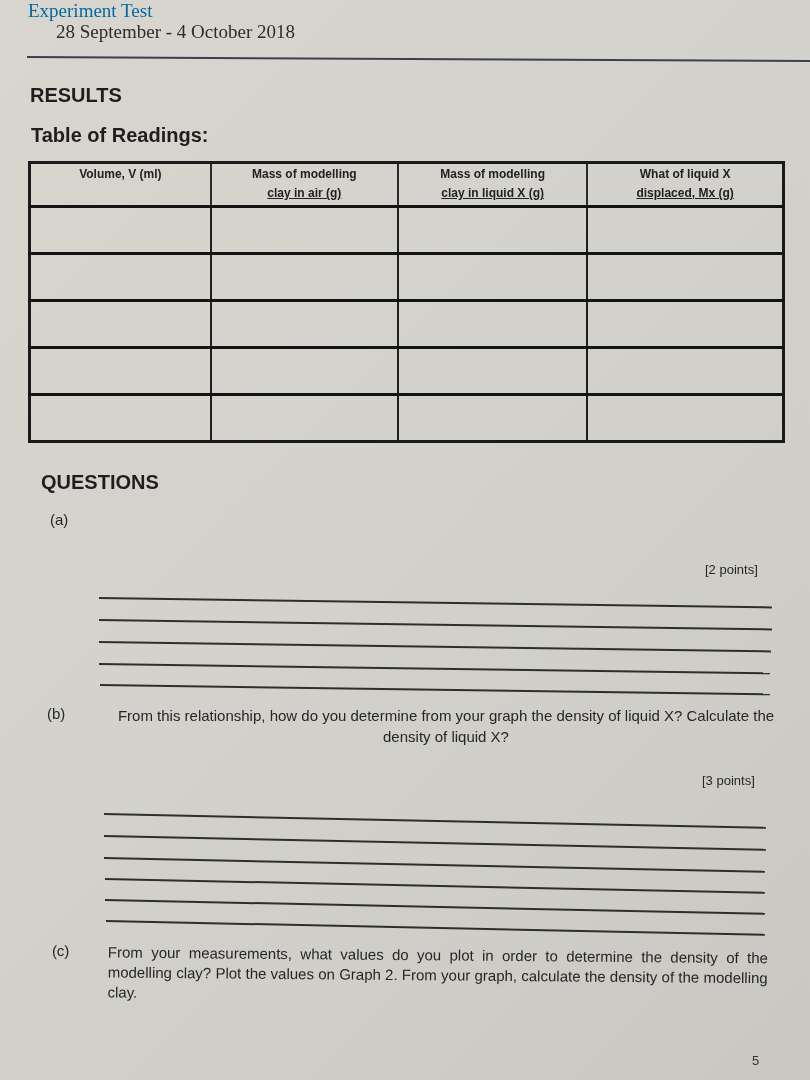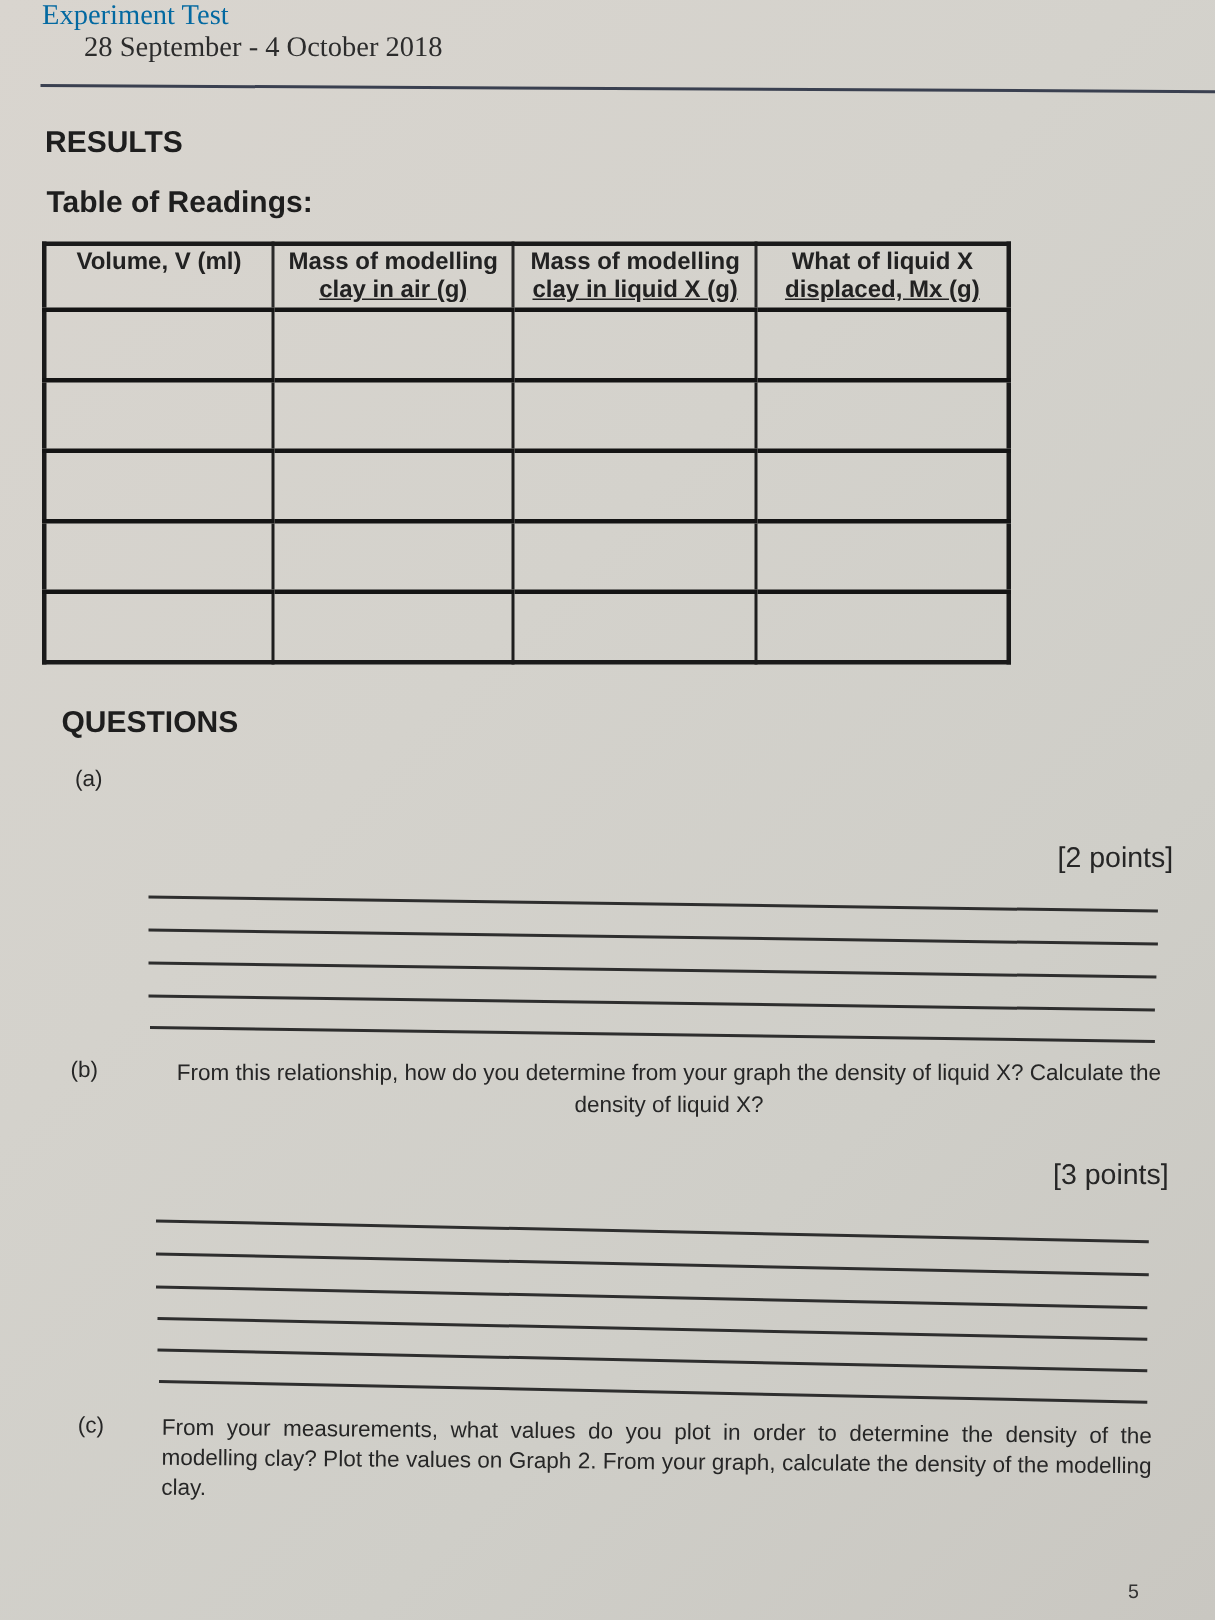--- a/index.html
+++ b/index.html
@@ -12,35 +12,35 @@
   .serif { font-family: "Liberation Serif", serif; }
   .sans { font-family: "Liberation Sans", sans-serif; }
   .header-line1 { position: absolute; left: 28px; top: 0px; font-size: 19px; color: #0369a1; }
   .header-line2 { position: absolute; left: 28px; top: 21px; font-size: 19px; color: #2c2c2c; margin-left: 28px; }
   .header-rule { position: absolute; left: 27px; top: 56px; width: 790px; height: 2px; background: #3a4050; transform: rotate(0.3deg); transform-origin: left; }
   .section-title { position: absolute; font-weight: bold; font-size: 20px; color: #1e1e1e; }
   .results { left: 30px; top: 84px; }
   .table-caption { left: 31px; top: 124px; }
   .questions { left: 41px; top: 471px; }
   table.readings {
-    position: absolute; left: 28px; top: 161px; width: 646px;
+    position: absolute; left: 28px; top: 161px; width: 757px;
     border-collapse: collapse; border: 3px solid #1a1a1a;
-    font-family: "Liberation Sans", sans-serif; font-weight: bold; font-size: 16px; color: #222;
+    font-family: "Liberation Sans", sans-serif; font-weight: bold; font-size: 12px; color: #222;
   }
   table.readings th {
     border: 2px solid #2a2a2a; text-align: center; vertical-align: top;
     height: 40px; padding: 1px 4px 0 4px; line-height: 19px; font-weight: bold;
   }
   table.readings th .u { text-decoration: underline; }
   table.readings td { border: 2px solid #1e1e1e; height: 42px; }
   table.readings tr.r td { border-top: 3px solid #141414; }
   .q { position: absolute; font-family: "Liberation Sans", sans-serif; font-size: 15px; color: #262626; }
   .q .lbl { position: absolute; left: 0; top: 0; }
   .q .txt { position: absolute; line-height: 21px; text-align: justify; }
-  .points { position: absolute; font-family: "Liberation Sans", sans-serif; font-size: 19px; color: #262626; }
+  .points { position: absolute; font-family: "Liberation Sans", sans-serif; font-size: 13px; color: #262626; }
   .ans-line { position: absolute; height: 2px; background: #2e2e2e; transform-origin: left; }
   .page-num { position: absolute; left: 752px; top: 1053px; font-family: "Liberation Sans", sans-serif; font-size: 13px; color: #333; }
 </style>
 </head>
 <body>
 
 <div class="header-line1 serif">Experiment Test</div>
 <div class="header-line2 serif">28 September - 4 October 2018</div>
 <div class="header-rule"></div>
 

